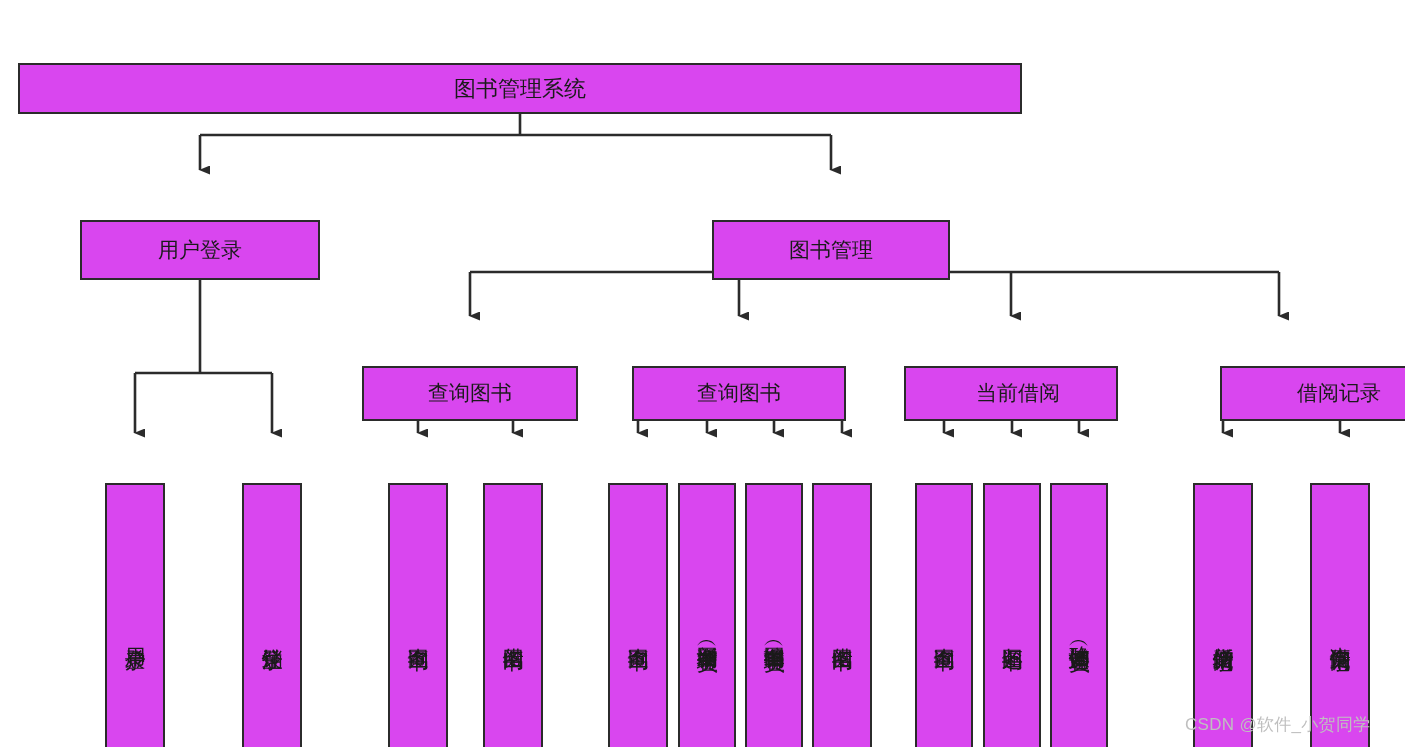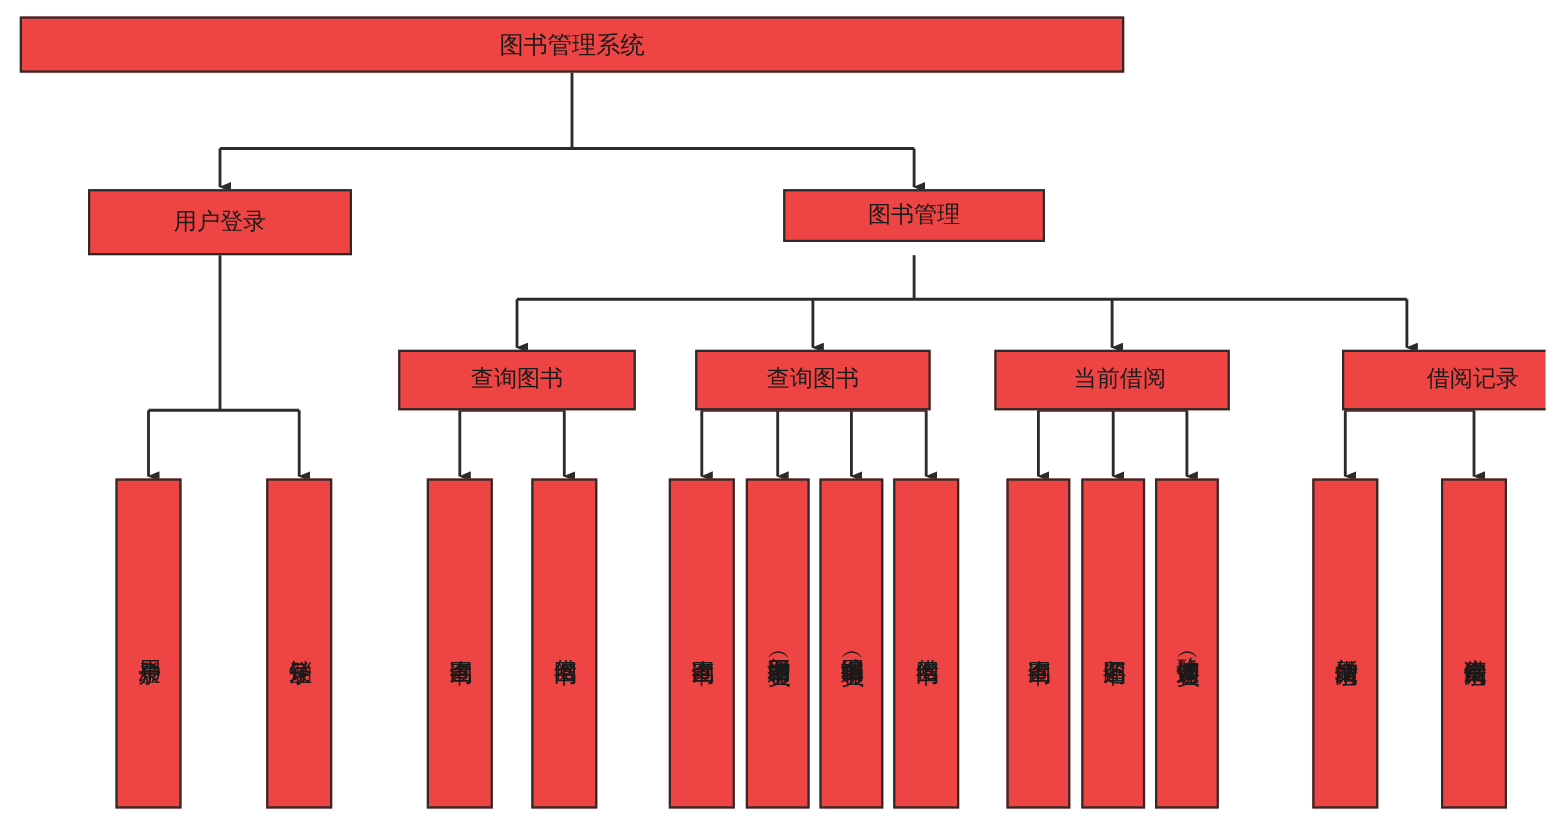--- a/index.html
+++ b/index.html
@@ -23,26 +23,27 @@
     position: absolute;
     left: 0;
     top: 0;
     width: 1405px;
     height: 747px;
     pointer-events: none;
   }
   .node {
     position: absolute;
     box-sizing: border-box;
-    background: #ef4444;
+    background: #d946ef;
     border: 2px solid #2b2b2b;
     display: flex;
     align-items: center;
     justify-content: center;
     overflow: hidden;
+    margin-top: 48px;
   }
   .node .label {
     color: #1a1a1a;
     line-height: 1.06;
     text-align: center;
     white-space: nowrap;
   }
   .node.horizontal .label {
     font-size: 21px;
   }
@@ -113,21 +114,21 @@
       </g>
   </svg>
 
   <div id="node-layer">
       <div class="node horizontal root" style="left: 18px; top: 15px; width: 1004px; height: 51px;">
         <span class="label">图书管理系统</span>
       </div>
       <div class="node horizontal" style="left: 80px; top: 172px; width: 240px; height: 60px;">
         <span class="label">用户登录</span>
       </div>
-      <div class="node horizontal" style="left: 712px; top: 172px; width: 238px; height: 48px;">
+      <div class="node horizontal" style="left: 712px; top: 172px; width: 238px; height: 60px;">
         <span class="label">图书管理</span>
       </div>
       <div class="node vertical" style="left: 105px; top: 435px; width: 60px; height: 300px;">
         <span class="label">用户登录</span>
       </div>
       <div class="node vertical" style="left: 242px; top: 435px; width: 60px; height: 300px;">
         <span class="label">注销登录</span>
       </div>
       <div class="node horizontal" style="left: 362px; top: 318px; width: 216px; height: 55px;">
         <span class="label">查询图书</span>
@@ -169,13 +170,14 @@
         <span class="label">确认归还（管理员）</span>
       </div>
       <div class="node vertical" style="left: 1193px; top: 435px; width: 60px; height: 300px;">
         <span class="label">新增借阅记录</span>
       </div>
       <div class="node vertical" style="left: 1310px; top: 435px; width: 60px; height: 300px;">
         <span class="label">查询借阅记录</span>
       </div>
     </div>
 
+  <div class="watermark">CSDN @软件_小贺同学</div>
 </div>
 
 </body></html>

